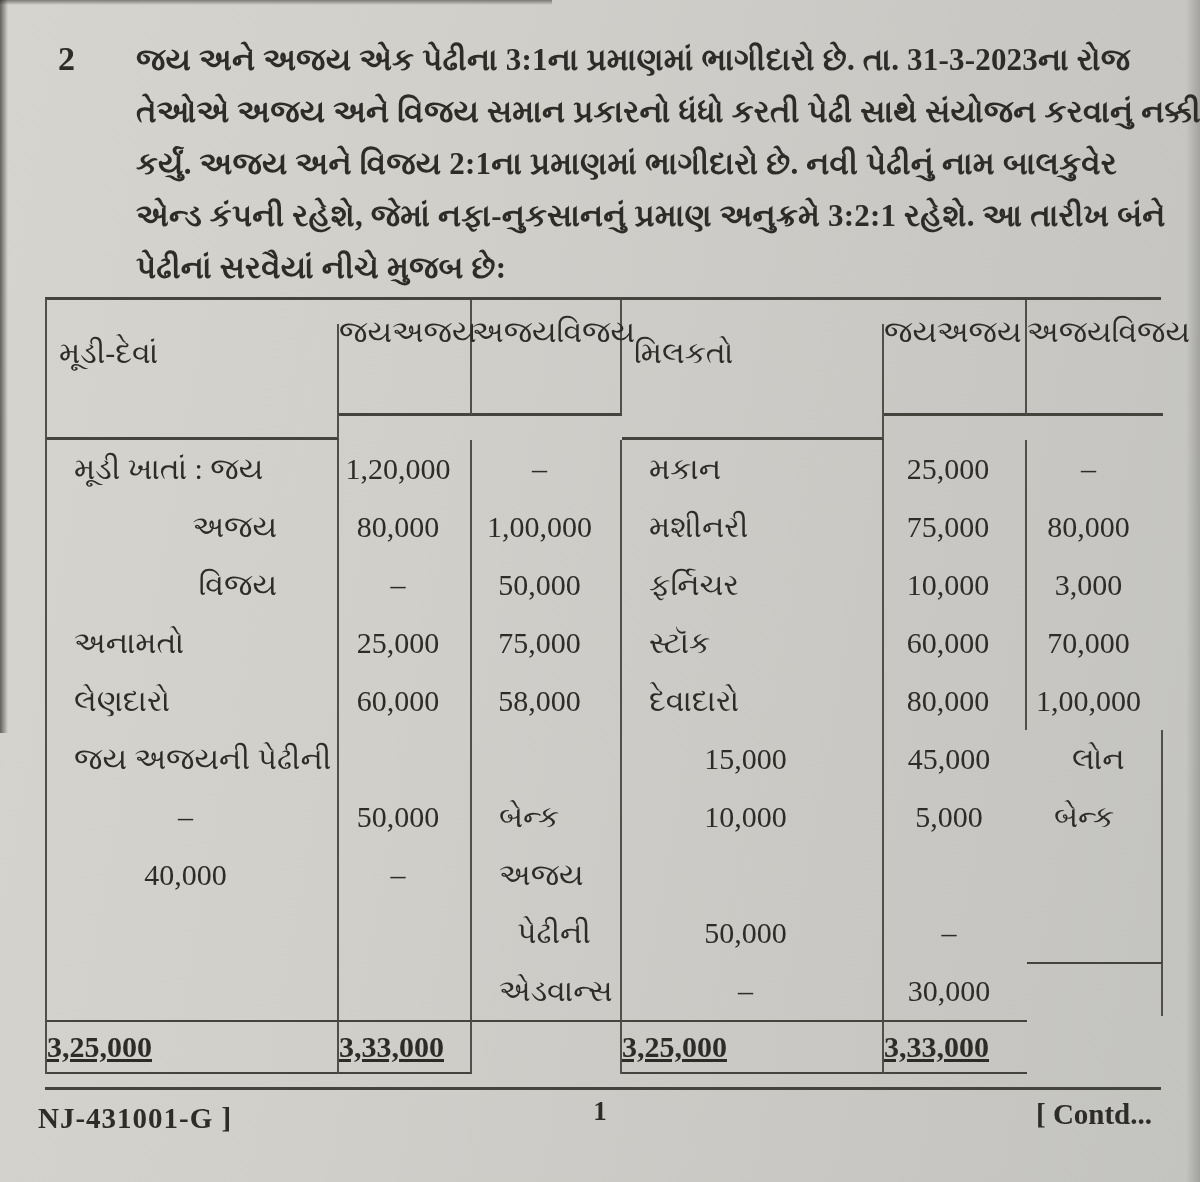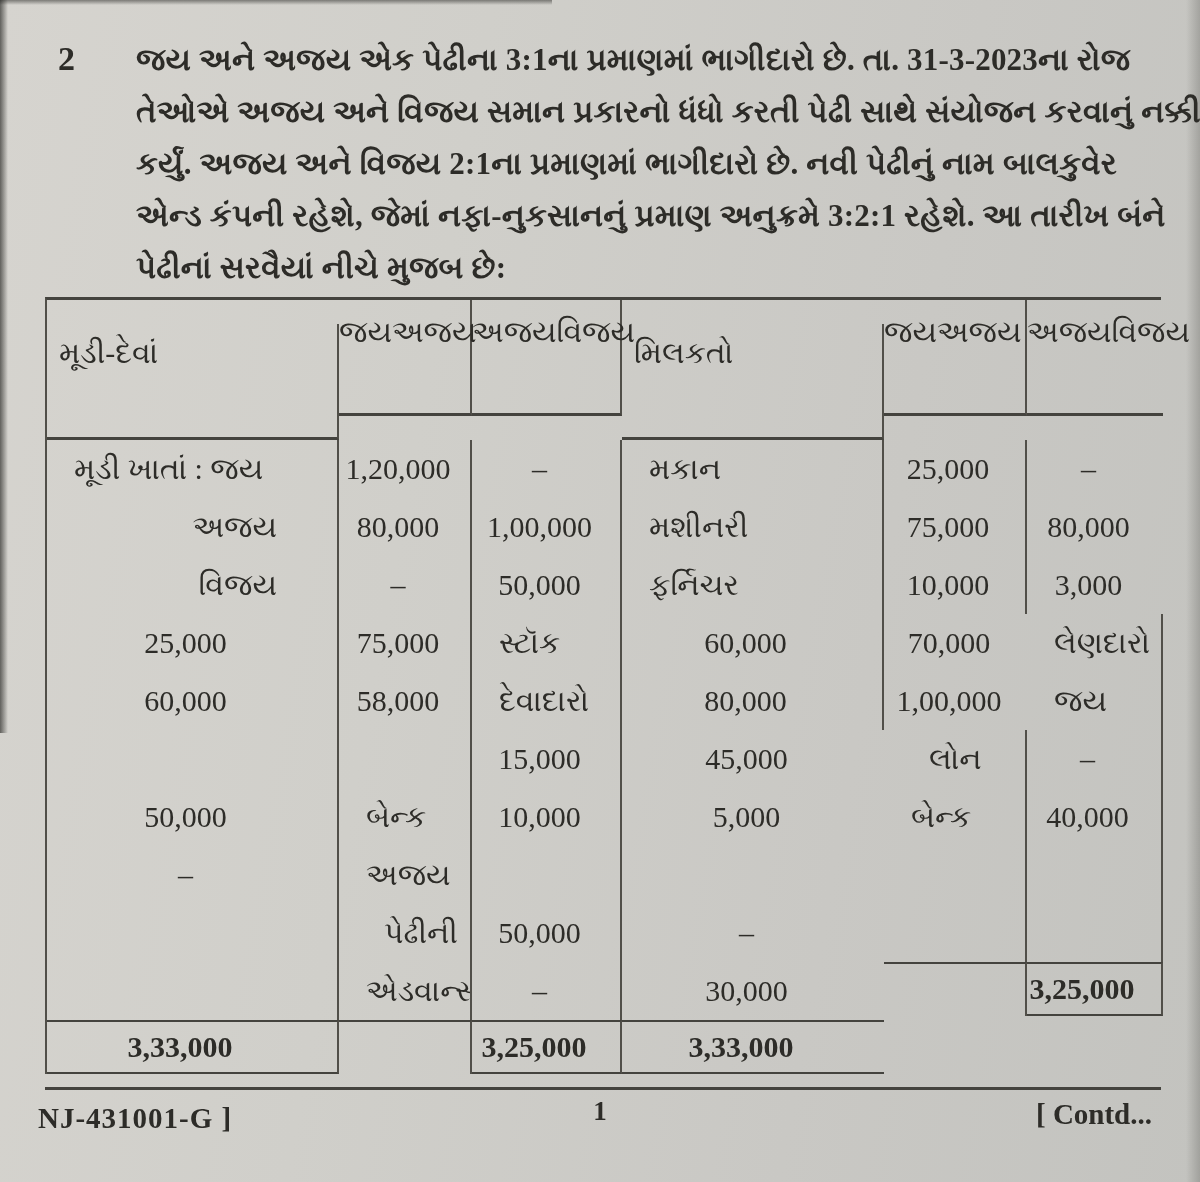--- a/index.html
+++ b/index.html
@@ -63,21 +63,21 @@
   .bc { height:58px; line-height:58px; overflow:hidden; }
   .bc-label { padding-left:12px;margin-left:15px; }
   .bc-num { text-align:center; padding-right:13px; }
   .sub-indent { text-align:right; padding-right:60px; padding-left:0; }
   .small-indent { padding-left:30px; }
 
   .tc {
     height:54px; line-height:50px; border-top:2px solid #44433e;
     font-weight:bold;
   }
-  .tc-num { text-align:center; padding-right:24px; border-bottom:2px solid #44433e; }
+  .tc-num { text-align:left; padding-right:24px; border-bottom:2px solid #44433e;text-decoration:underline; }
 
   
   .footer { position:absolute; left:0; top:1096px; width:100%; height:48px;
     font-weight:bold; font-size:29px; }
   .footer .code { position:absolute; left:38px; top:6px; letter-spacing:1px; }
   .footer .pageno { position:absolute; left:0; width:100%; text-align:center; top:0; font-size:27px; }
   .footer .contd { position:absolute; right:48px; top:2px; }
 </style>
 </head>
 <body>
@@ -133,20 +133,21 @@
     <div class="cell c5 bc bc-num">75,000</div>
     <div class="cell c6 bc bc-num">80,000</div>
 
     <div class="cell c1 bc bc-label sub-indent">વિજય</div>
     <div class="cell c2 bc bc-num">–</div>
     <div class="cell c3 bc bc-num">50,000</div>
     <div class="cell c4 bc bc-label">ફર્નિચર</div>
     <div class="cell c5 bc bc-num">10,000</div>
     <div class="cell c6 bc bc-num">3,000</div>
 
+    <div class="cell c1 bc bc-label">અનામતો</div>
     <div class="cell c2 bc bc-num">25,000</div>
     <div class="cell c3 bc bc-num">75,000</div>
     <div class="cell c4 bc bc-label">સ્ટૉક</div>
     <div class="cell c5 bc bc-num">60,000</div>
     <div class="cell c6 bc bc-num">70,000</div>
 
     <div class="cell c1 bc bc-label">લેણદારો</div>
     <div class="cell c2 bc bc-num">60,000</div>
     <div class="cell c3 bc bc-num">58,000</div>
     <div class="cell c4 bc bc-label">દેવાદારો</div>

